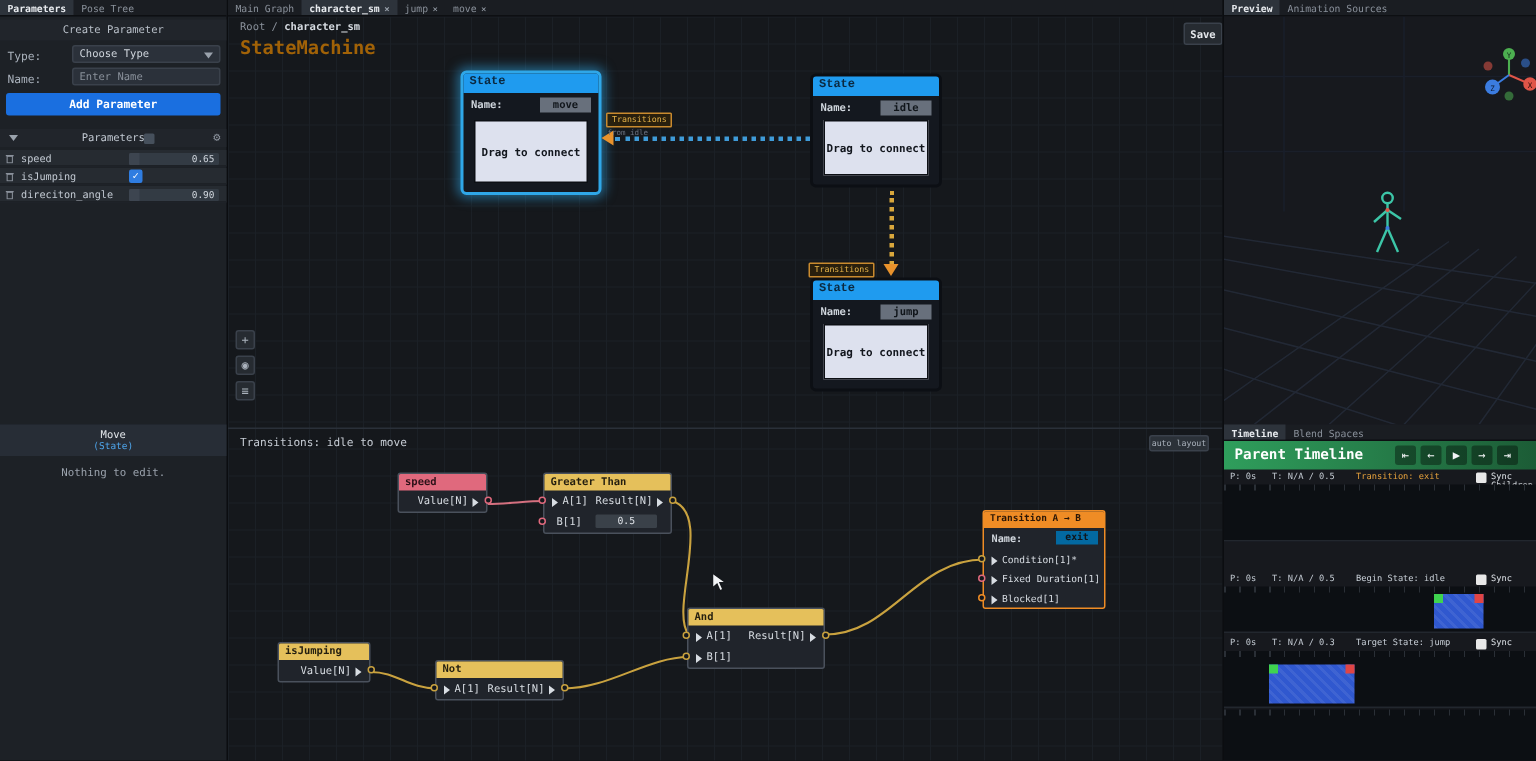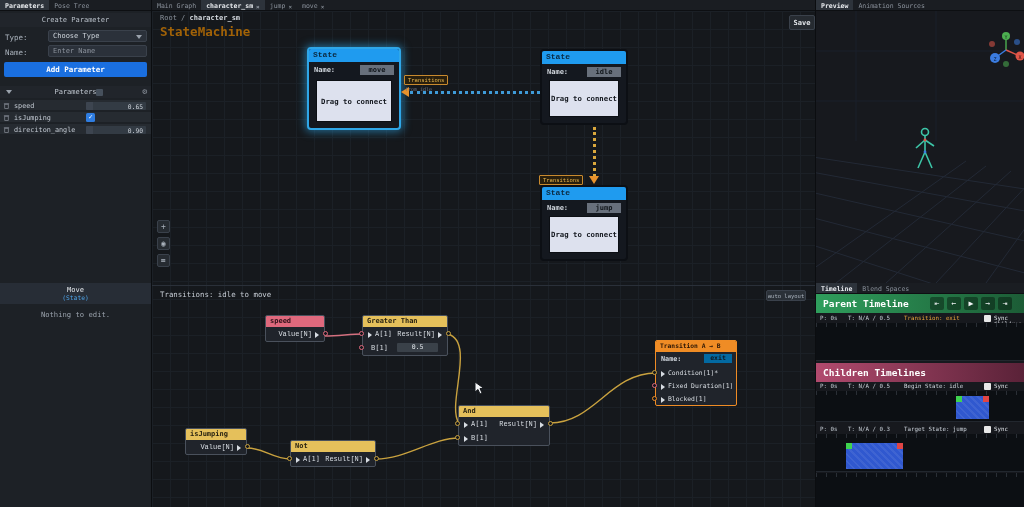--- a/index.html
+++ b/index.html
@@ -73,21 +73,21 @@
   #sub-title { position:absolute; left:8px; top:290px; font-size:7.4px; color:#c6ccd4; }
   #auto-layout-btn { position:absolute; left:614px; top:290px; width:40px; height:11px; background:#2b3138; border:1px solid #3a414b; border-radius:2px; color:#aab2bc; font-size:5.5px; text-align:center; line-height:10px; }
 
   .gnode { position:absolute; background:#20242b; border:1px solid #4a515c; border-radius:2px; }
   .gnode .ghead { height:11px; font-size:7px; font-weight:bold; padding:1px 4px; color:#241f10; border-radius:1px 1px 0 0; }
   .ghead.yellow { background:#e5c05b; }
   .ghead.pink { background:#e0697d; color:#2d1118; }
   .ghead.orange { background:#ef8c25; color:#2a1606; }
   .grow { position:relative; height:14px; font-size:7px; color:#d8dde3; }
   .grow .lbl-l { position:absolute; left:12px; top:3px; }
-  .grow .lbl-r { position:absolute; right:12px; top:3px;font-family:Liberation Mono, monospace; }
+  .grow .lbl-r { position:absolute; right:12px; top:3px; }
   .port { position:absolute; top:4px; width:5px; height:5px; border-radius:50%; background:#14171c; border:1.5px solid #c9a23f; }
   .port.left { left:-4px; } .port.right { right:-4px; }
   .port.pink { border-color:#e0697d; } .port.orange { border-color:#ef8c25; }
   .tri-r { position:absolute; top:4.5px; width:0; height:0; border-top:3px solid transparent; border-bottom:3px solid transparent; border-left:4px solid #d8dde3; }
   .tri-r.in { left:5px; } .tri-r.out { right:5px; }
   .valchip { position:absolute; left:34px; top:2px; width:41px; height:9px; background:#3a4149; color:#dfe3e8; font-size:6.5px; text-align:center; line-height:9px; border-radius:1px; }
   .gnamerow { position:relative; height:14px; }
   .gnamerow .nl { position:absolute; left:5px; top:3px; font-size:6.8px; color:#cfd5dc; font-weight:bold; }
   .gnamerow .nv { position:absolute; right:4px; top:2px; width:28px; height:9px; background:#0369a1; color:#10151a; font-size:6.5px; font-weight:bold; text-align:center; line-height:9px; }
 
@@ -425,23 +425,20 @@
   </div>
   <div class="tl-info" style="top:313px">
     <span class="p">P: 0s</span>
     <span class="t">T: N/A / 0.5</span>
     <span class="status">Transition: exit</span>
     <span class="cb"></span>
     <span class="cbl">Sync Children</span>
   </div>
   <div class="tl-track" style="top:323px; height:38px;"></div>
 
-  <div class="tl-header" id="children-header">
-    <span>Children Timelines</span>
-  </div>
   <div class="tl-info" style="top:381px">
     <span class="p">P: 0s</span>
     <span class="t">T: N/A / 0.5</span>
     <span class="status" style="color:#cbd2da">Begin State: idle</span>
     <span class="cb"></span>
     <span class="cbl">Sync</span>
   </div>
   <div class="tl-track" style="top:391px; height:31px;">
     <div class="clip" style="left:140px; top:5px; width:33px; height:23px;">
       <span class="h-start"></span>

